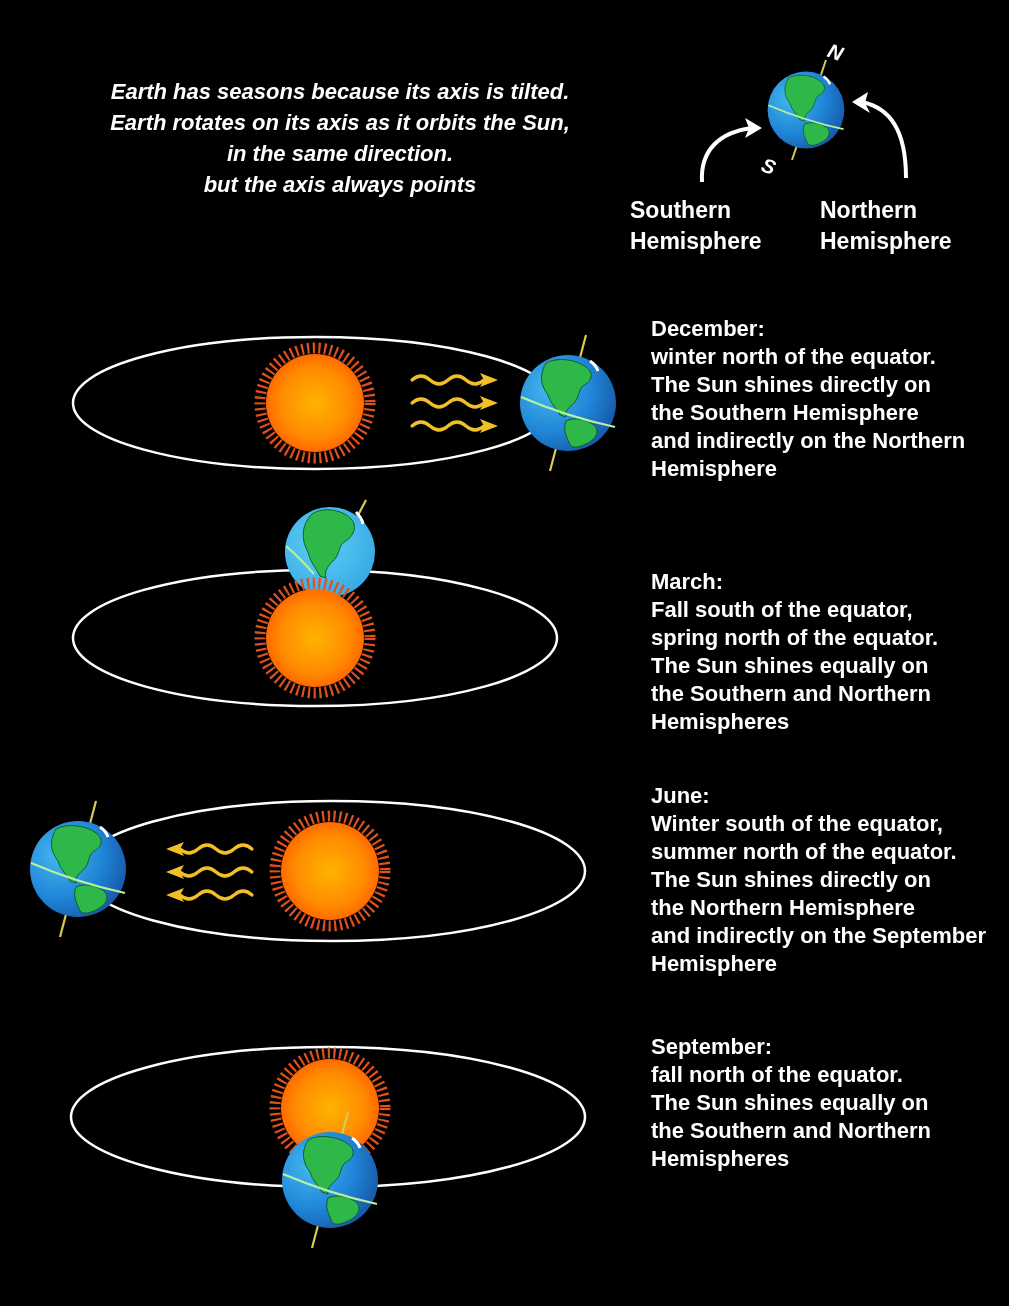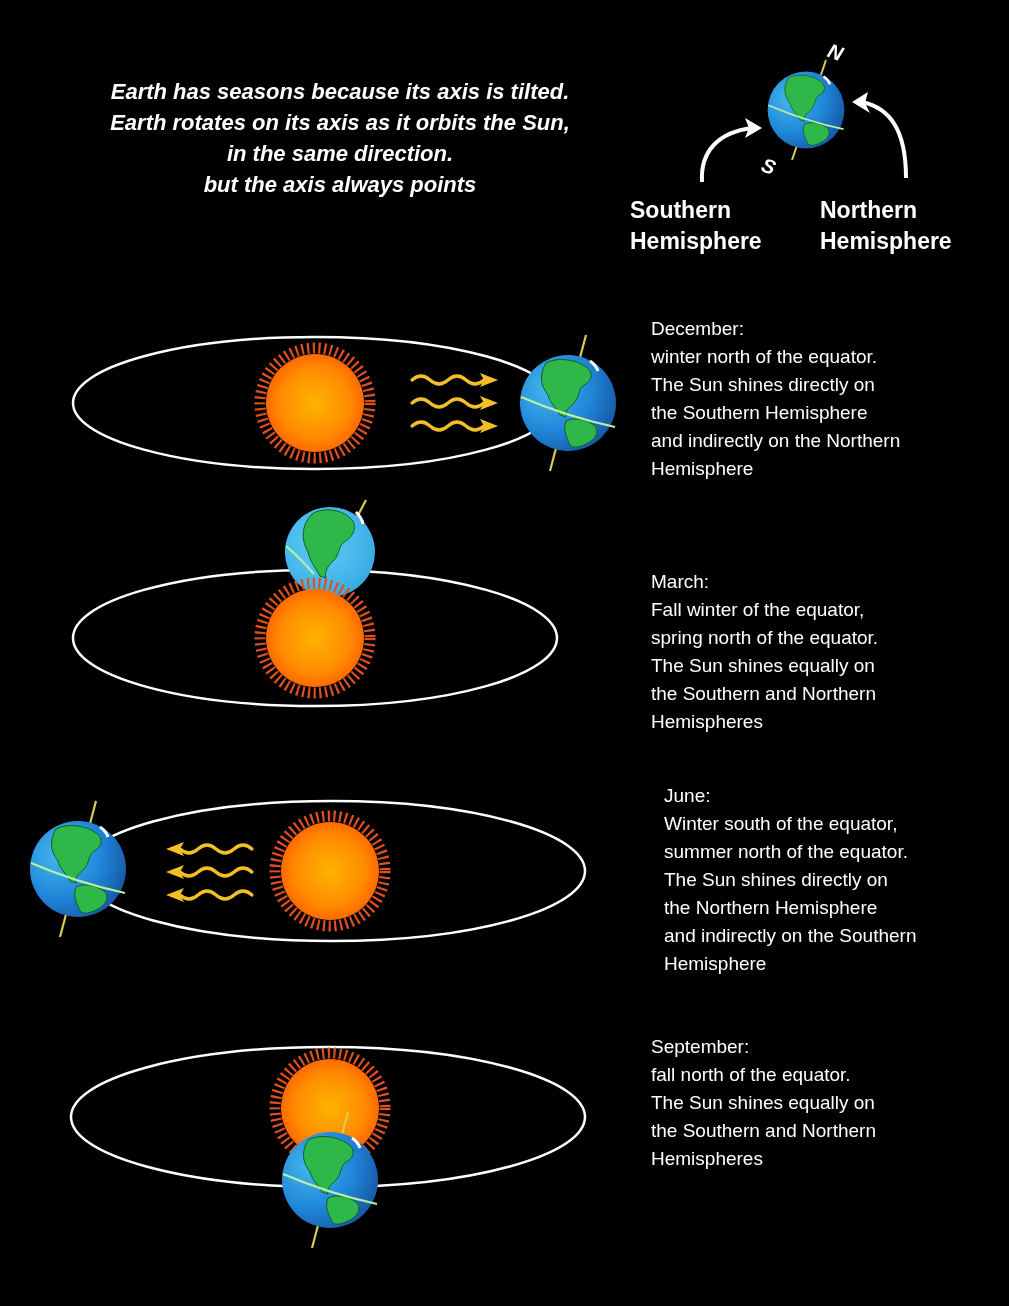--- a/index.html
+++ b/index.html
@@ -1,20 +1,20 @@
 <!DOCTYPE html>
 <html><head>
 <meta charset="utf-8">
 <style>
   html, body { margin: 0; padding: 0; background: #000; }
   body { width: 1009px; height: 1306px; position: relative; overflow: hidden; font-family: "Liberation Sans", "DejaVu Sans", sans-serif; color: #fff; }
   .intro { position: absolute; left: 40px; top: 76px; width: 600px; text-align: center; font-weight: bold; font-size: 22px; line-height: 31px; font-style: italic; }
   .intro div { white-space: nowrap; }
   .hemi-label { position: absolute; font-weight: bold; font-size: 23px; line-height: 31px; text-align: left; }
-  .season-text { position: absolute; left: 651px; font-weight: normal; font-size: 19px; line-height: 28px; white-space: nowrap; }
+  .season-text { position: absolute; left: 651px; font-weight: bold; font-size: 22px; line-height: 28px; white-space: nowrap; }
   svg.diagram { position: absolute; left: 0; top: 0; }
 </style>
 </head>
 <body>
 
 <svg width="0" height="0" style="position:absolute">
   <defs>
     <radialGradient id="sunGrad" cx="50%" cy="50%" r="50%">
       <stop offset="0%" stop-color="#ffb300"></stop>
       <stop offset="70%" stop-color="#ff8c00"></stop>
@@ -158,34 +158,34 @@
   <div>December:</div>
   <div>winter north of the equator.</div>
   <div>The Sun shines directly on</div>
   <div>the Southern Hemisphere</div>
   <div>and indirectly on the Northern</div>
   <div>Hemisphere</div>
 </div>
 
 <div class="season-text" style="top:568px;">
   <div>March:</div>
-  <div>Fall winter of the equator,</div>
+  <div>Fall south of the equator,</div>
   <div>spring north of the equator.</div>
   <div>The Sun shines equally on</div>
   <div>the Southern and Northern</div>
   <div>Hemispheres</div>
 </div>
 
-<div class="season-text" style="top:782px;margin-left:13px;">
+<div class="season-text" style="top:782px;">
   <div>June:</div>
   <div>Winter south of the equator,</div>
   <div>summer north of the equator.</div>
   <div>The Sun shines directly on</div>
   <div>the Northern Hemisphere</div>
-  <div>and indirectly on the Southern</div>
+  <div>and indirectly on the September</div>
   <div>Hemisphere</div>
 </div>
 
 <div class="season-text" style="top:1033px;">
   <div>September:</div>
   <div>fall north of the equator.</div>
   <div>The Sun shines equally on</div>
   <div>the Southern and Northern</div>
   <div>Hemispheres</div>
 </div>

